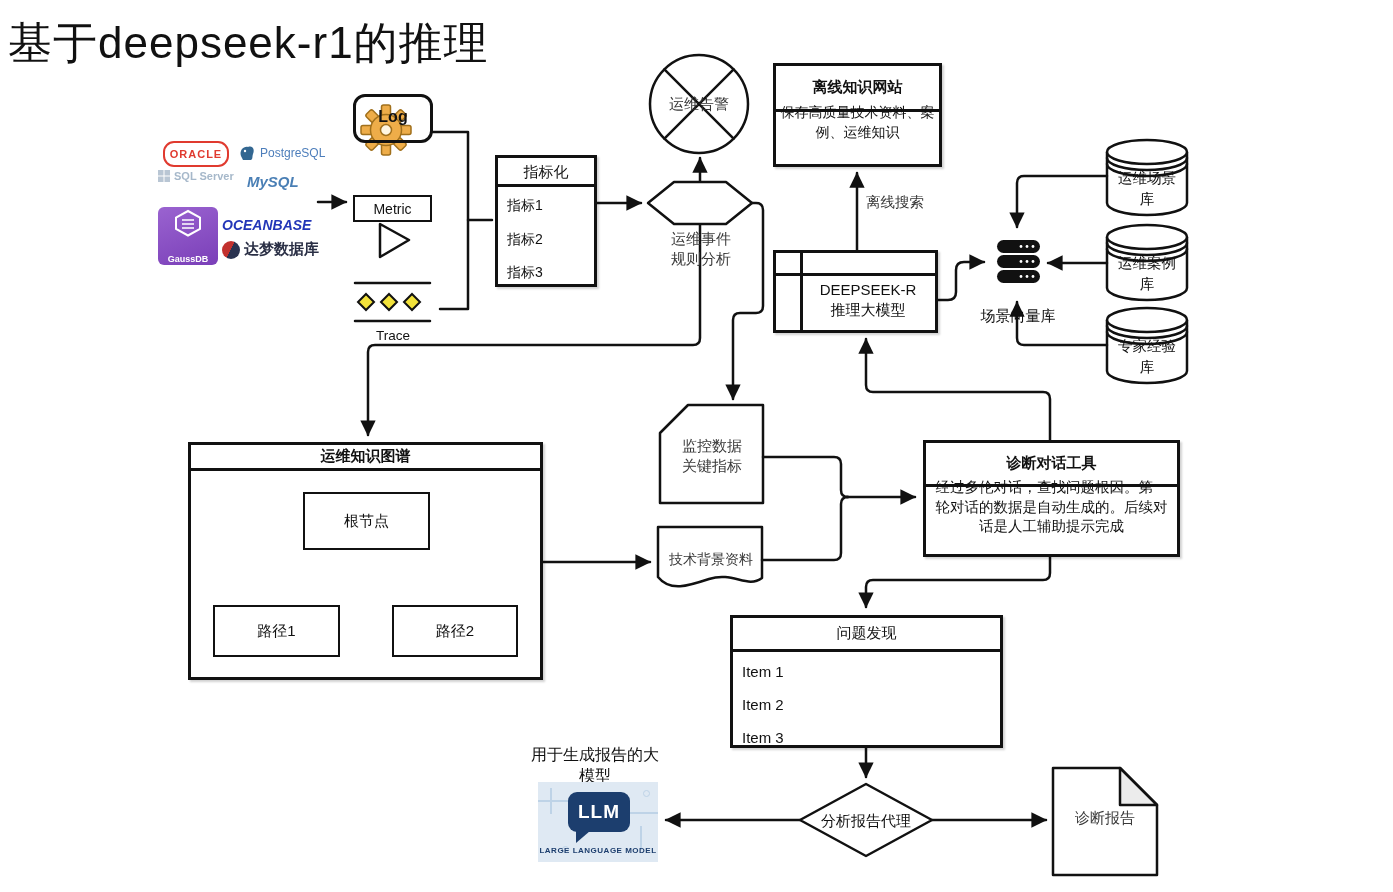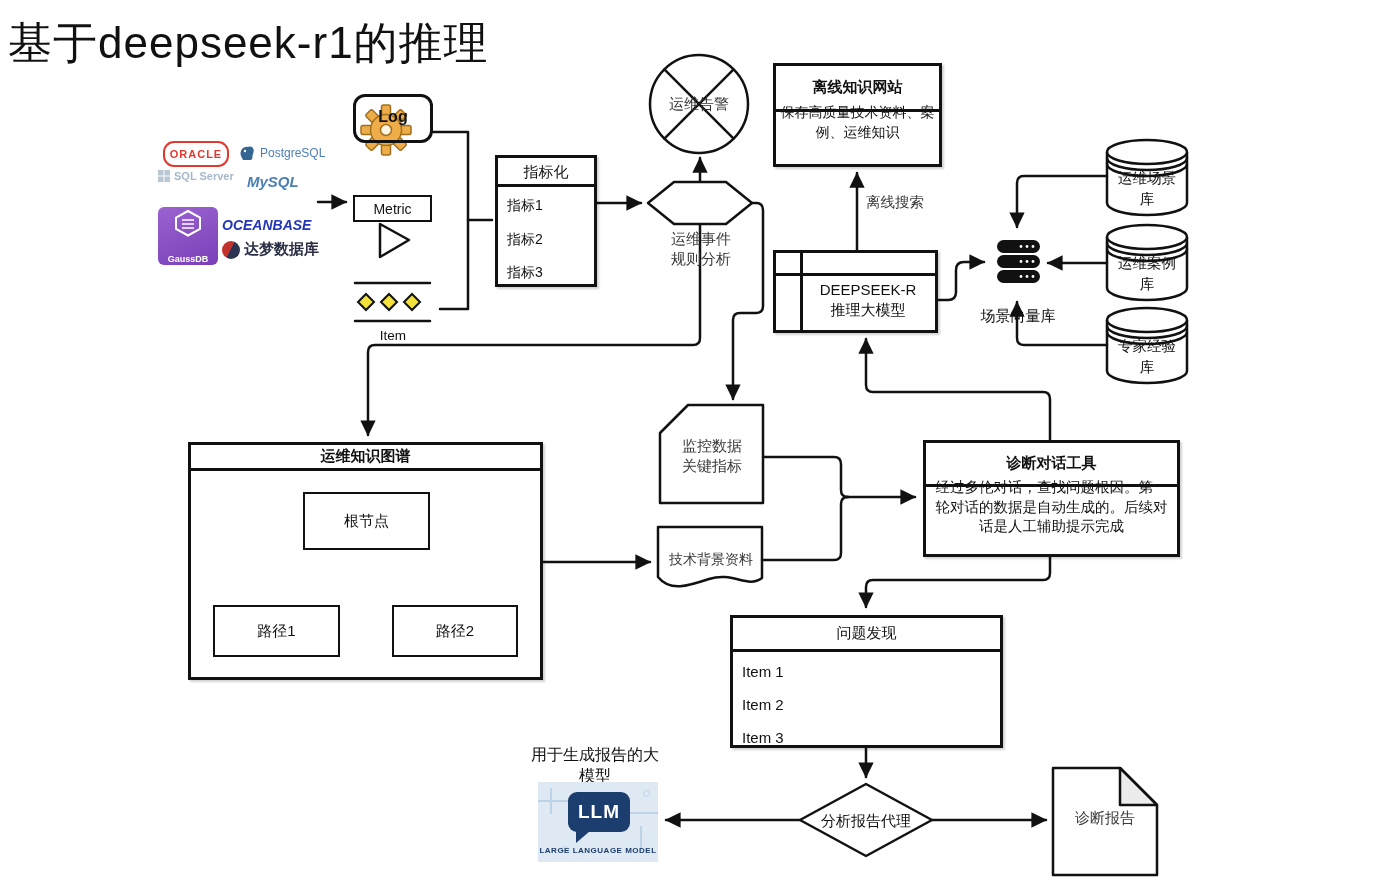--- a/index.html
+++ b/index.html
@@ -177,21 +177,21 @@
     <span style="font-size:15px;font-weight:bold;color:#2a2f45">达梦数据库</span>
   </div>
 
   <div style="position:absolute;left:353px;top:94px;width:80px;height:49px;border:3px solid #111;border-radius:12px;box-sizing:border-box"></div>
   <div class="lbl c b" style="left:353px;top:107px;width:80px;font-size:16px">Log</div>
 
   <div class="box flexc" style="left:353px;top:195px;width:79px;height:27px;border-width:2.5px;box-shadow:none">
     <span style="font-size:14px">Metric</span>
   </div>
 
-  <div class="lbl c" style="left:355px;top:327px;width:76px;font-size:13.5px">Item</div>
+  <div class="lbl c" style="left:355px;top:327px;width:76px;font-size:13.5px">Trace</div>
 
   <div class="box" style="left:495px;top:155px;width:102px;height:132px">
     <div class="hd" style="height:29px;box-sizing:border-box;padding-top:5px">指标化</div>
     <div class="lbl" style="left:9px;top:38px;font-size:14px">指标1</div>
     <div class="lbl" style="left:9px;top:72px;font-size:14px">指标2</div>
     <div class="lbl" style="left:9px;top:105px;font-size:14px">指标3</div>
   </div>
 
   <div class="lbl c pre" style="left:640px;top:229px;width:122px;font-size:15px;color:#3a3a3a">运维事件
 规则分析</div>

